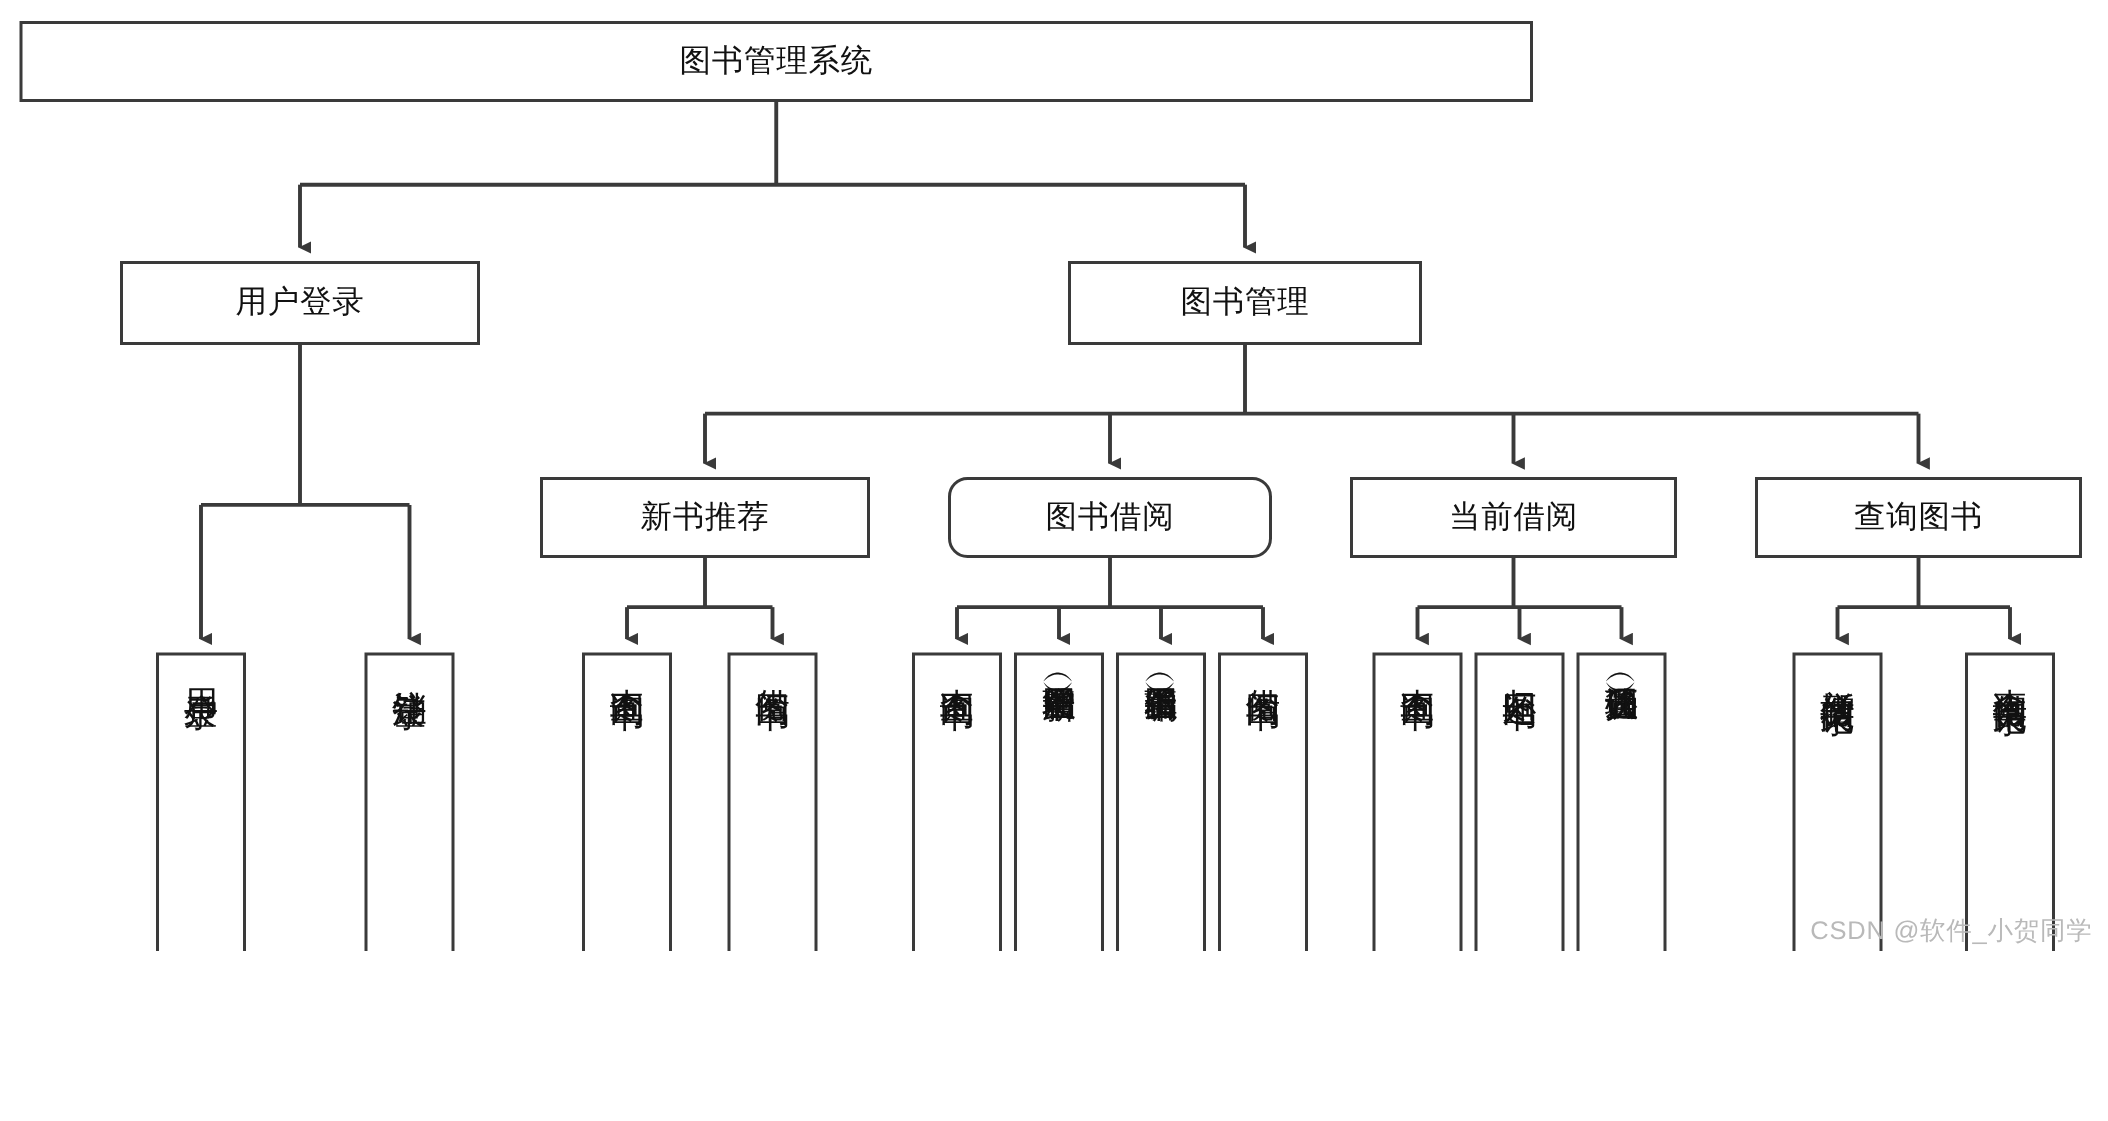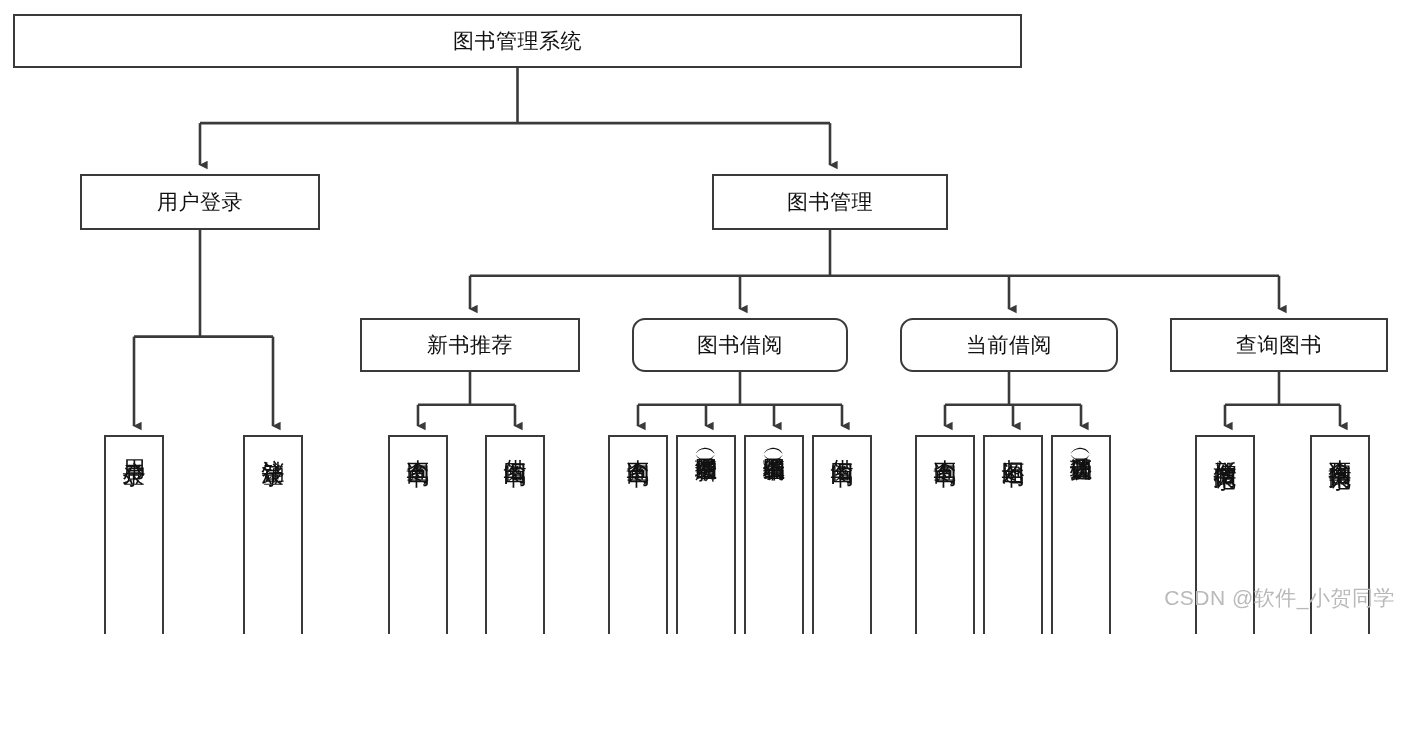--- a/index.html
+++ b/index.html
@@ -57,22 +57,22 @@
     line-height: 1;
     white-space: nowrap;
   }
   .vert.compact .node-label {
     font-size: 22px;
     letter-spacing: 0px;
   }
   #watermark {
     position: absolute;
     right: 10px;
-    bottom: 22px;
-    font-size: 21px;
+    bottom: 2px;
+    font-size: 17px;
     color: #b9b9b9;
     font-family: "Liberation Sans", "DejaVu Sans", sans-serif;
     letter-spacing: 0.5px;
     user-select: none;
     pointer-events: none;
   }
 </style>
 </head>
 <body>
 
@@ -130,21 +130,21 @@
       </div>
       <div class="node-box horiz" style="left: 712px; top: 174px; width: 236px; height: 56px;">
         <span class="node-label">图书管理</span>
       </div>
       <div class="node-box horiz" style="left: 360px; top: 318px; width: 220px; height: 54px;">
         <span class="node-label">新书推荐</span>
       </div>
       <div class="node-box horiz" style="left: 632px; top: 318px; width: 216px; height: 54px; border-radius: 13px;">
         <span class="node-label">图书借阅</span>
       </div>
-      <div class="node-box horiz" style="left: 900px; top: 318px; width: 218px; height: 54px; border-radius: 13px;">
+      <div class="node-box horiz" style="left: 900px; top: 318px; width: 218px; height: 54px;">
         <span class="node-label">当前借阅</span>
       </div>
       <div class="node-box horiz" style="left: 1170px; top: 318px; width: 218px; height: 54px;">
         <span class="node-label">查询图书</span>
       </div>
       <div class="node-box vert" style="left: 104px; top: 435px; width: 60px; height: 298px;">
         <span class="node-label">用户登录</span>
       </div>
       <div class="node-box vert" style="left: 243px; top: 435px; width: 60px; height: 298px;">
         <span class="node-label">注销登录</span>

